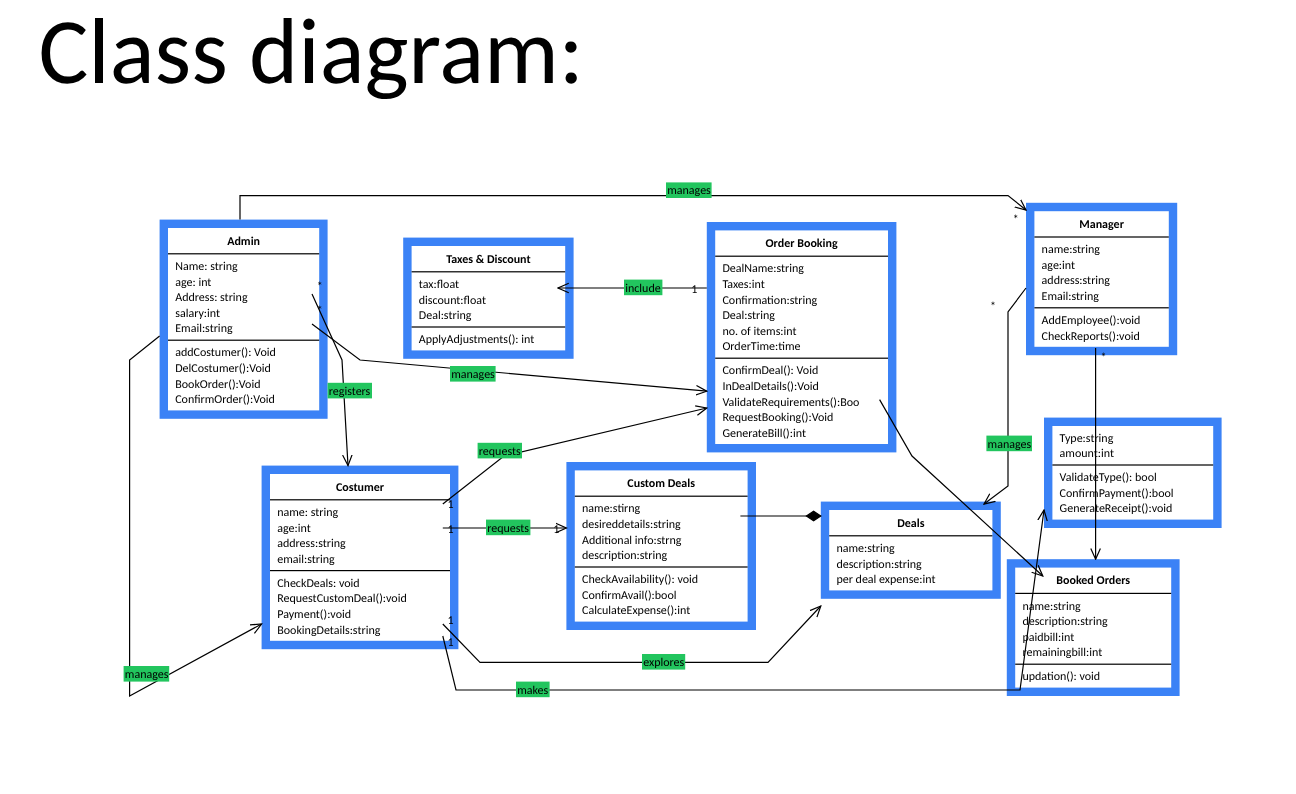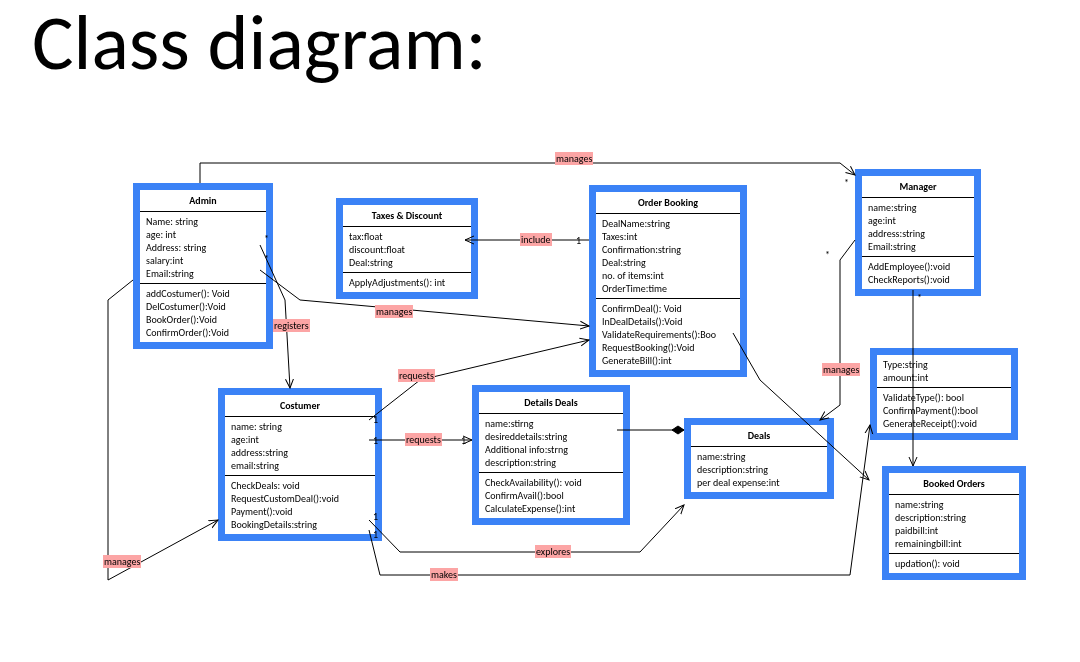--- a/index.html
+++ b/index.html
@@ -36,21 +36,21 @@
     border-bottom: 1px solid #000;
     padding: 3px 6px;
   }
   .box .sec:last-child { border-bottom: none; }
   .box .row { white-space: nowrap; }
   svg.lines { position: absolute; left: 0; top: 0; pointer-events: none; }
   .rel-label {
     position: absolute;
     font-size: 10px;
     color: #000;
-    background: #fca5a5;
+    background: #22c55e;
     padding: 0 1px;
   }
   .mult { position: absolute; font-size: 10px; color:#000; }
 </style>
 </head>
 <body>
 
 <div class="title">Class diagram:</div>
 
 <div class="box" style="left:133px; top:183px; width:126px;">
@@ -126,21 +126,21 @@
   </div>
   <div class="sec">
     <div class="row">CheckDeals: void</div>
     <div class="row">RequestCustomDeal():void</div>
     <div class="row">Payment():void</div>
     <div class="row">BookingDetails:string</div>
   </div>
 </div>
 
 <div class="box" style="left:472px; top:385px; width:144px;">
-  <div class="hdr">Details Deals</div>
+  <div class="hdr">Custom Deals</div>
   <div class="sec">
     <div class="row">name:stirng</div>
     <div class="row">desireddetails:string</div>
     <div class="row">Additional info:strng</div>
     <div class="row">description:string</div>
   </div>
   <div class="sec">
     <div class="row">CheckAvailability(): void</div>
     <div class="row">ConfirmAvail():bool</div>
     <div class="row">CalculateExpense():int</div>
@@ -161,21 +161,21 @@
     <div class="row">Type:string</div>
     <div class="row">amount:int</div>
   </div>
   <div class="sec">
     <div class="row">ValidateType(): bool</div>
     <div class="row">ConfirmPayment():bool</div>
     <div class="row">GenerateReceipt():void</div>
   </div>
 </div>
 
-<div class="box" style="left:882px; top:466px; width:130px;">
+<div class="box" style="left:839px; top:466px; width:130px;">
   <div class="hdr">Booked Orders</div>
   <div class="sec">
     <div class="row">name:string</div>
     <div class="row">description:string</div>
     <div class="row">paidbill:int</div>
     <div class="row">remainingbill:int</div>
   </div>
   <div class="sec">
     <div class="row">updation(): void</div>
   </div>

